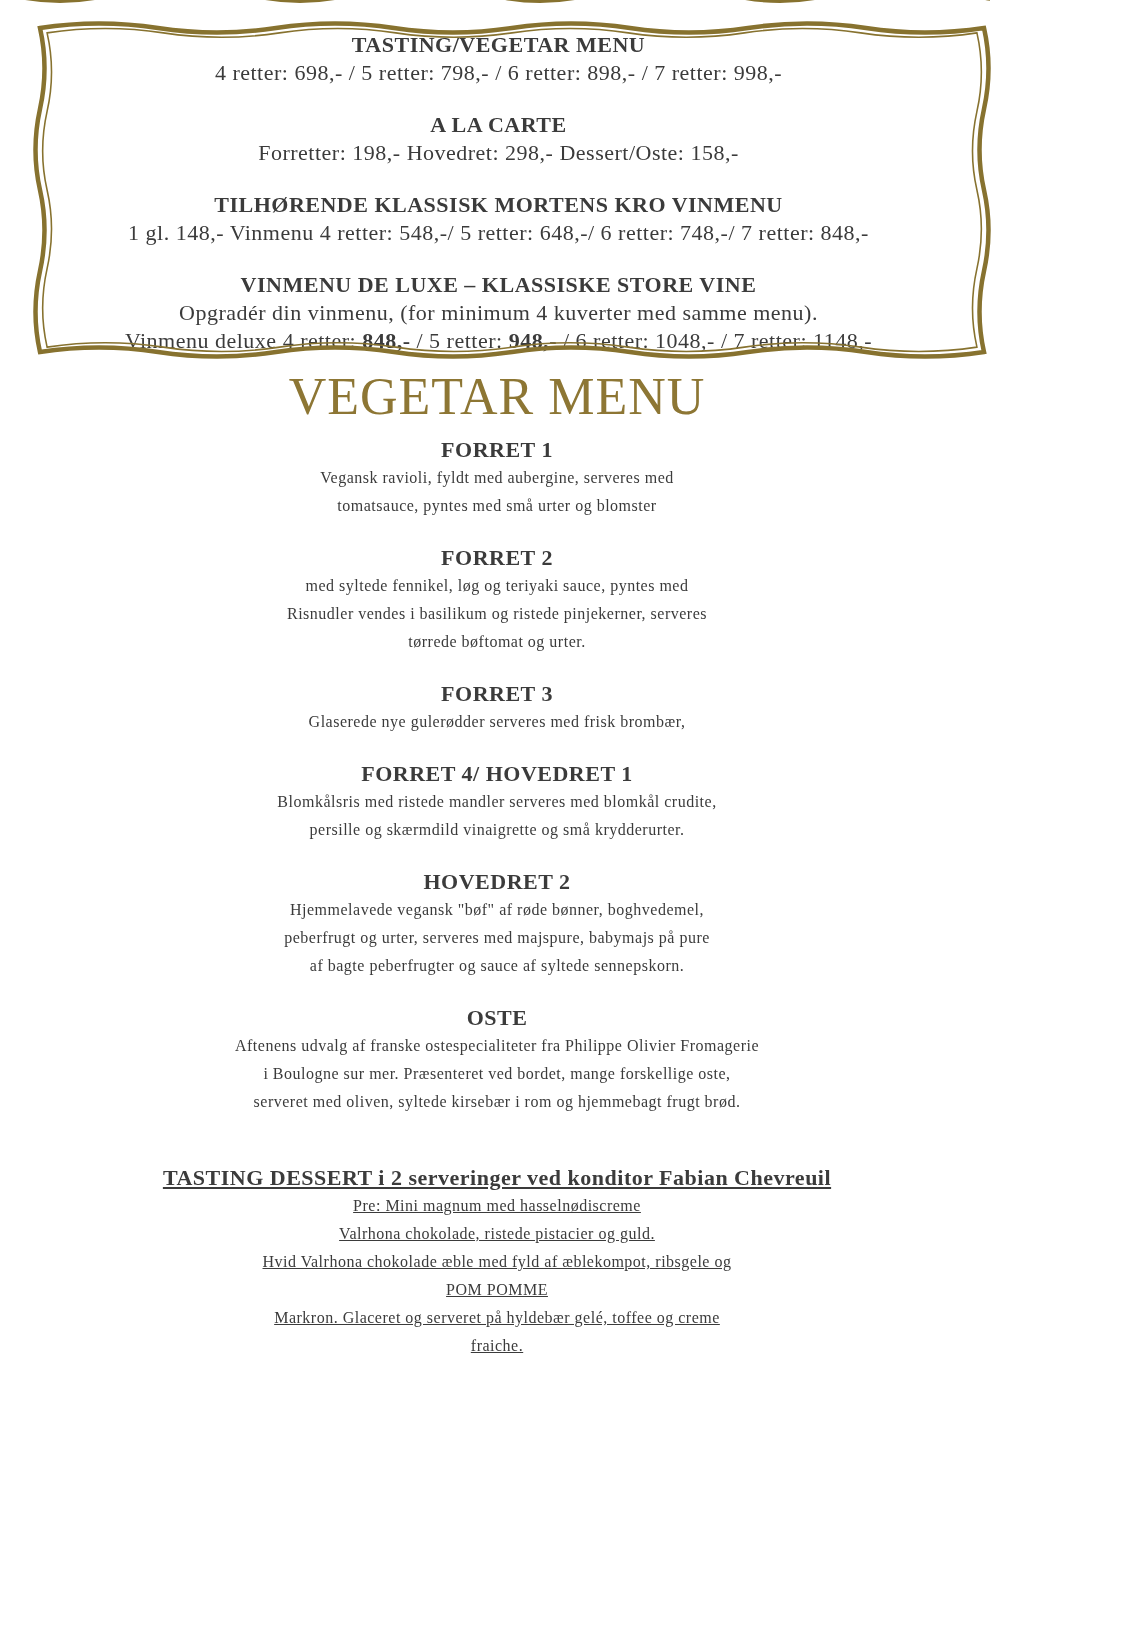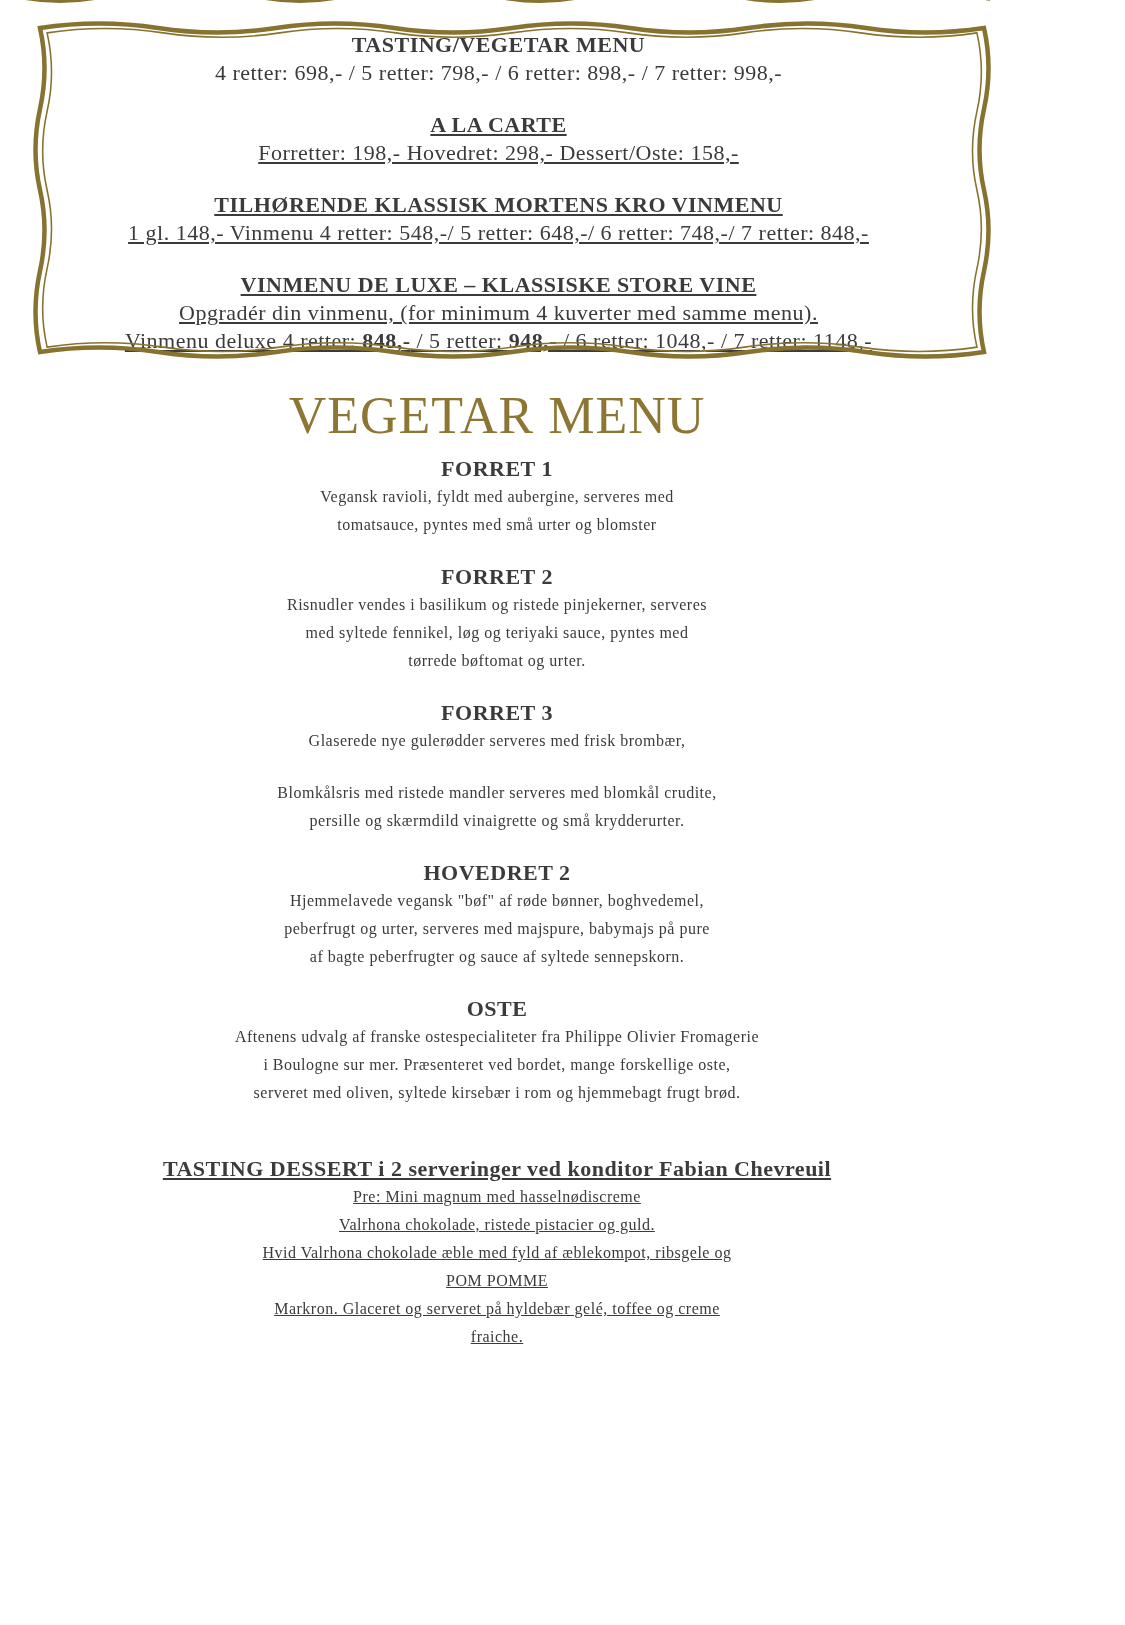--- a/index.html
+++ b/index.html
@@ -18,25 +18,25 @@
     position:relative;
     margin-left:30px;margin-top:14px;
     width:965px;height:352px;
     box-sizing:border-box;
     padding-top:17px;padding-right:28px;
     text-align:center;
   }
   .border-art{position:absolute;left:0;top:0;width:965px;height:352px;pointer-events:none;}
   .box-line{font-size:22px;line-height:28px;letter-spacing:0.5px;white-space:nowrap;}
   .box-heading{font-weight:700;}
-  .box-section + .box-section{margin-top:24px;text-decoration:underline;}
+  .box-section + .box-section{margin-top:24px;}
   .bold-price{font-weight:700;}
   .menu-col{width:994px;text-align:center;}
   .menu-title{
-    margin-top:23px;
+    margin-top:4px;
     font-size:52px;line-height:54px;letter-spacing:1px;
     font-weight:400;color:var(--title-gold);white-space:nowrap;
   }
   .menu-section{margin-top:24px;}
   .menu-section.first{margin-top:12px;}
   .menu-section.dessert{margin-top:48px;text-decoration:underline;}
   .section-heading{font-size:22px;line-height:28px;letter-spacing:0.5px;font-weight:700;}
   .menu-line{font-size:16px;line-height:28px;letter-spacing:0.5px;white-space:nowrap;}
 </style>
 </head>
@@ -85,31 +85,32 @@
   <div class="menu-title">VEGETAR MENU</div>
 
   <div class="menu-section first">
     <div class="section-heading">FORRET 1</div>
     <div class="menu-line">Vegansk ravioli, fyldt med aubergine, serveres med</div>
     <div class="menu-line">tomatsauce, pyntes med små urter og blomster</div>
   </div>
 
   <div class="menu-section">
     <div class="section-heading">FORRET 2</div>
+    <div class="menu-line">med syltede fennikel, løg og teriyaki sauce, pyntes med</div>
     <div class="menu-line">Risnudler vendes i basilikum og ristede pinjekerner, serveres</div>
-    <div class="menu-line">med syltede fennikel, løg og teriyaki sauce, pyntes med</div>
     <div class="menu-line">tørrede bøftomat og urter.</div>
   </div>
 
   <div class="menu-section">
     <div class="section-heading">FORRET 3</div>
     <div class="menu-line">Glaserede nye gulerødder serveres med frisk brombær,</div>
   </div>
 
   <div class="menu-section">
+    <div class="section-heading">FORRET 4/ HOVEDRET 1</div>
     <div class="menu-line">Blomkålsris med ristede mandler serveres med blomkål crudite,</div>
     <div class="menu-line">persille og skærmdild vinaigrette og små krydderurter.</div>
   </div>
 
   <div class="menu-section">
     <div class="section-heading">HOVEDRET 2</div>
     <div class="menu-line">Hjemmelavede vegansk "bøf" af røde bønner, boghvedemel,</div>
     <div class="menu-line">peberfrugt og urter, serveres med majspure, babymajs på pure</div>
     <div class="menu-line">af bagte peberfrugter og sauce af syltede sennepskorn.</div>
   </div>

